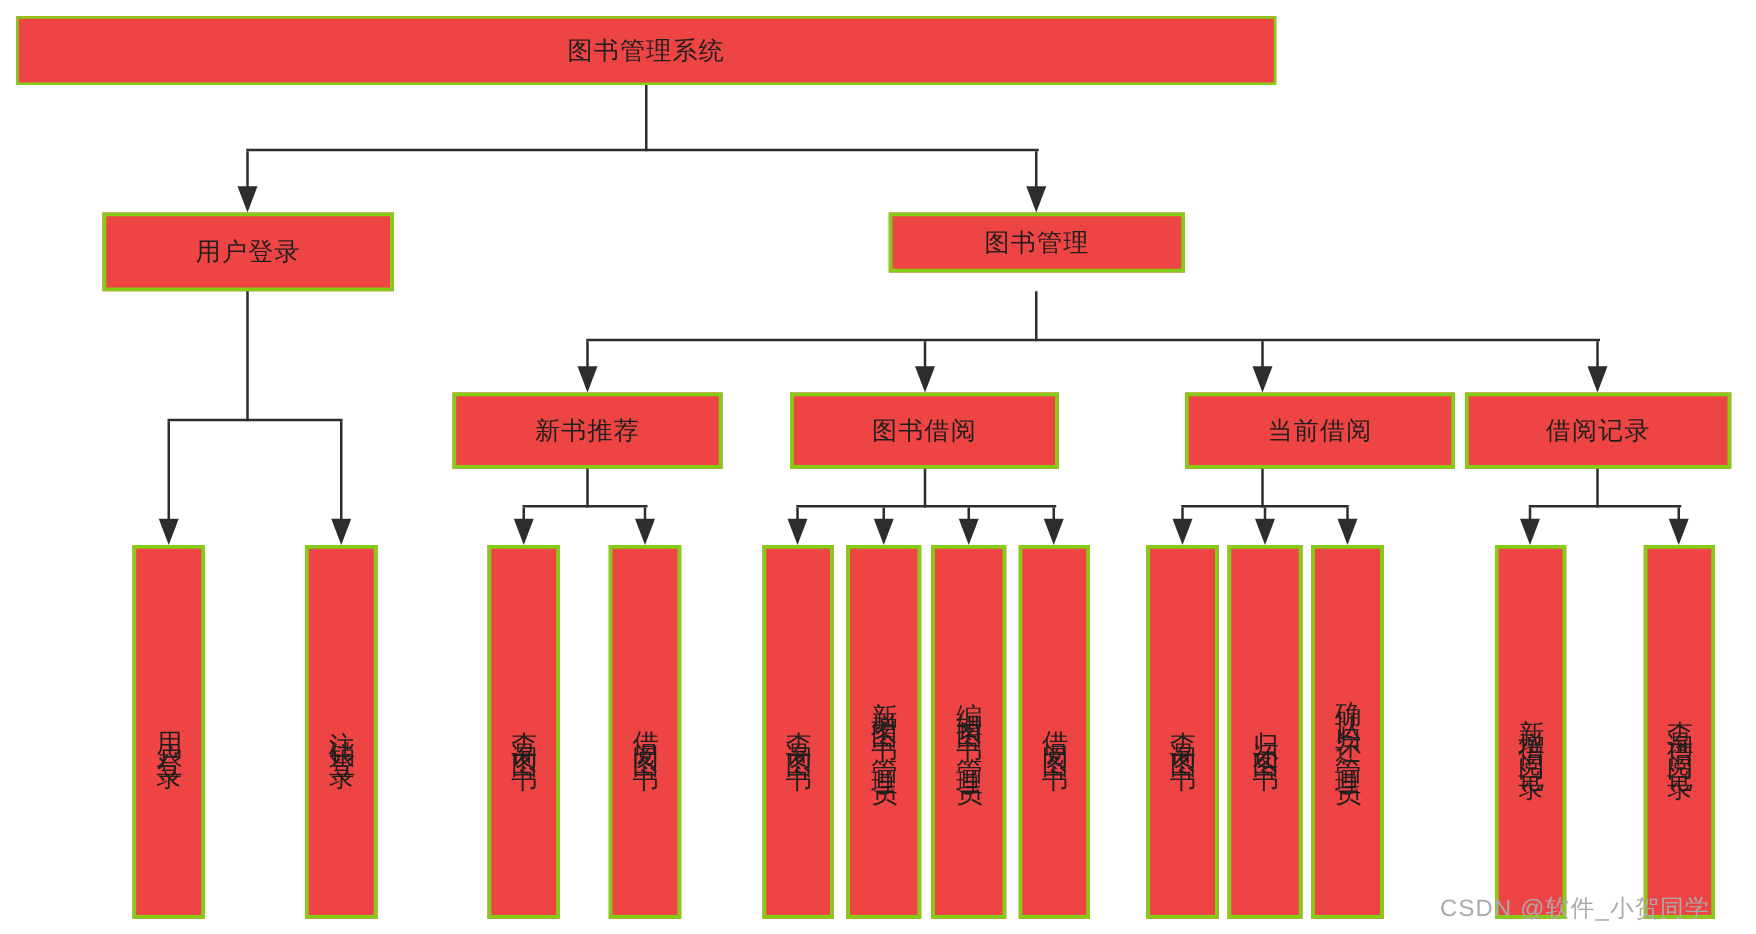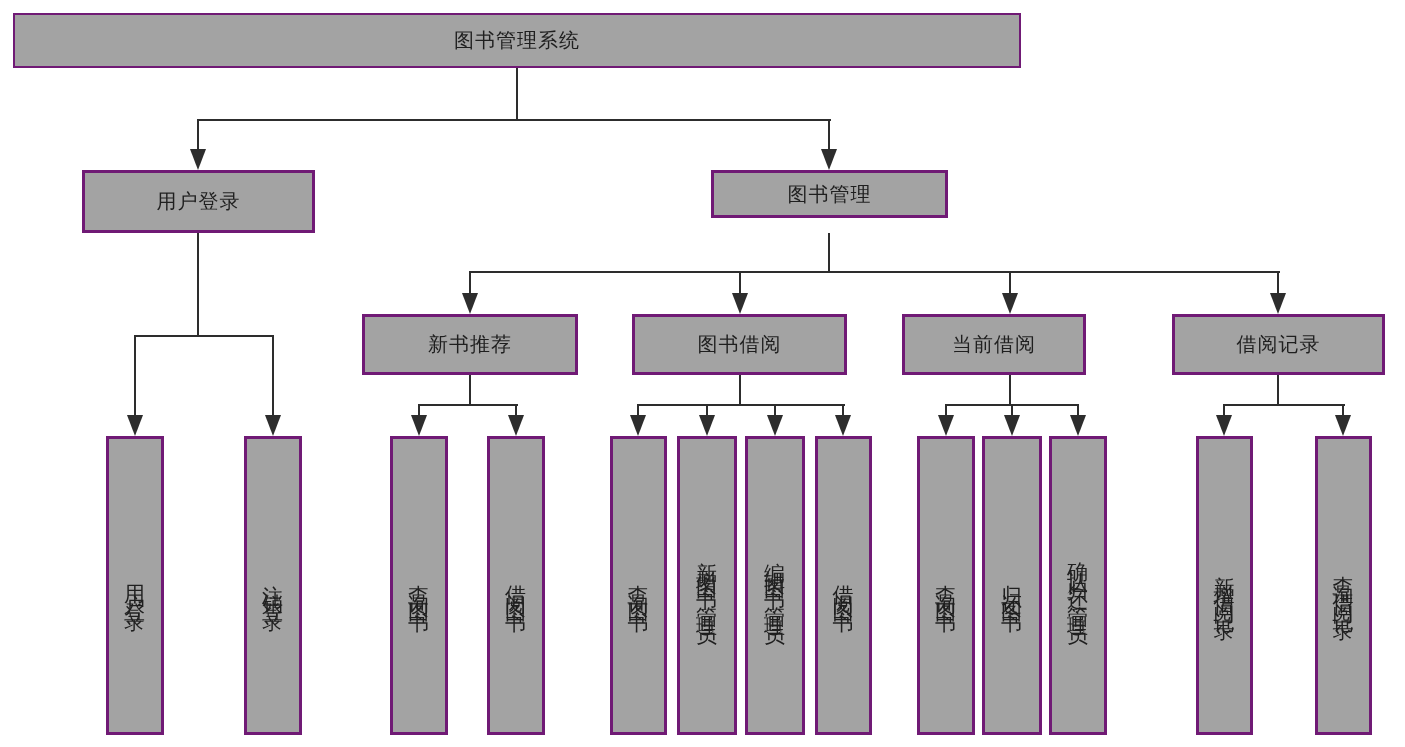--- a/index.html
+++ b/index.html
@@ -1,22 +1,22 @@
 <!DOCTYPE html>
 <html><head>
 <meta charset="utf-8">
 <style>
   html,body{margin:0;padding:0;background:#ffffff;}
   .canvas{
     position:relative;width:1405px;height:747px;background:#ffffff;
     font-family:"Liberation Sans","DejaVu Sans",sans-serif;overflow:hidden;
   }
   .box{
-    position:absolute;box-sizing:border-box;background:#a3a3a3;
-    border:3px solid #701a75;color:#1f1f1f;
+    position:absolute;box-sizing:border-box;background:#ef4444;
+    border:3px solid #84cc16;color:#1f1f1f;
     display:flex;align-items:center;justify-content:center;text-align:right;
   }
   .box.root{border-width:2px;}
   .box.h{font-size:20px;letter-spacing:1px;}
   .vtext{
     writing-mode:vertical-rl;text-orientation:mixed;
     font-size:21px;line-height:1;letter-spacing:9px;color:#1f1f1f;
   }
   .line{position:absolute;background:#2d2d2d;}
   .arrow{
@@ -44,21 +44,21 @@
   <div class="box h" style="left:711px;top:170px;width:237px;height:48px">
     <span>图书管理</span>
   </div>
 
   <div class="box h" style="left:632px;top:314px;width:215px;height:61px">
     <span>图书借阅</span>
   </div>
   <div class="box h" style="left:362px;top:314px;width:216px;height:61px">
     <span>新书推荐</span>
   </div>
-  <div class="box h" style="left:902px;top:314px;width:184px;height:61px">
+  <div class="box h" style="left:948px;top:314px;width:216px;height:61px">
     <span>当前借阅</span>
   </div>
   <div class="box h" style="left:1172px;top:314px;width:213px;height:61px">
     <span>借阅记录</span>
   </div>
 
   <div class="box v" style="left:106px;top:436px;width:58px;height:299px">
     <span class="vtext">用户登录</span>
   </div>
   <div class="box v" style="left:244px;top:436px;width:58px;height:299px">
@@ -150,14 +150,15 @@
   <div class="line" style="left:1077px;top:406px;width:2px;height:11px"></div>
   <div class="arrow" style="left:1070px;top:415px"></div>
 
   <div class="line" style="left:1277px;top:375px;width:2px;height:31px"></div>
   <div class="line" style="left:1223px;top:404px;width:122px;height:2px"></div>
   <div class="line" style="left:1223px;top:406px;width:2px;height:11px"></div>
   <div class="arrow" style="left:1216px;top:415px"></div>
   <div class="line" style="left:1342px;top:406px;width:2px;height:11px"></div>
   <div class="arrow" style="left:1335px;top:415px"></div>
 
+  <div class="watermark">CSDN @软件_小贺同学</div>
 
 </div>
 
 </body></html>

